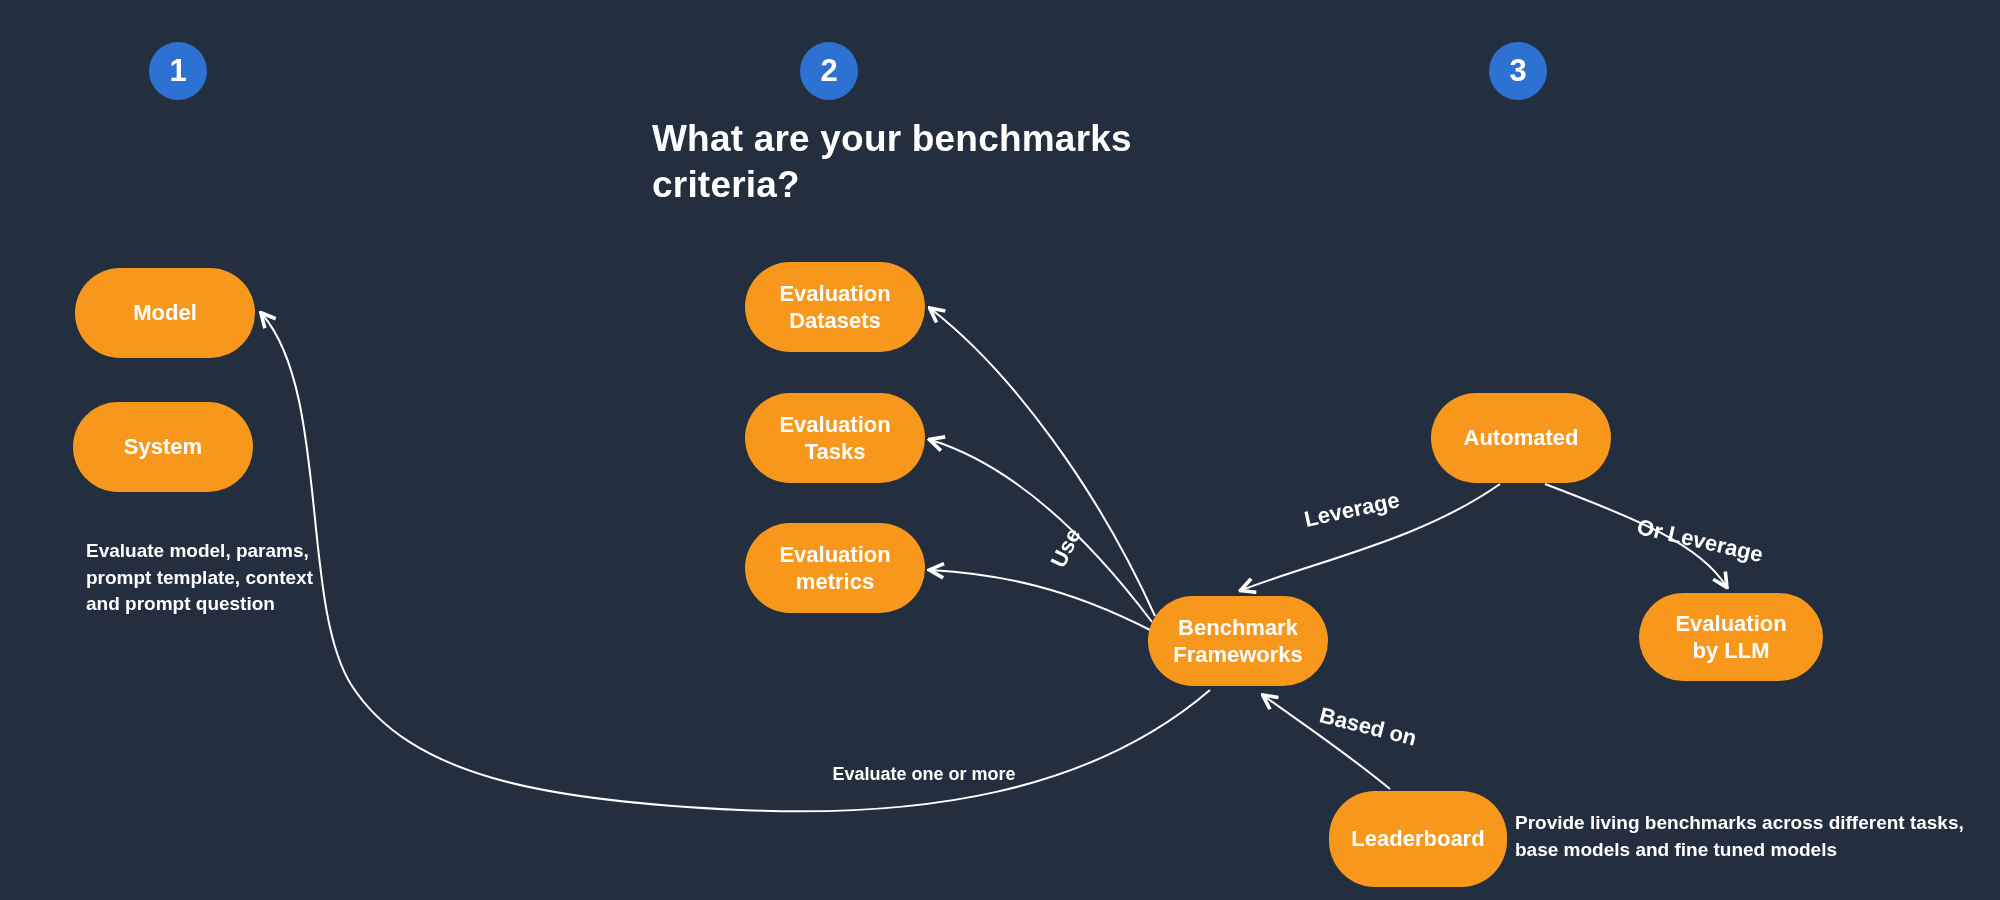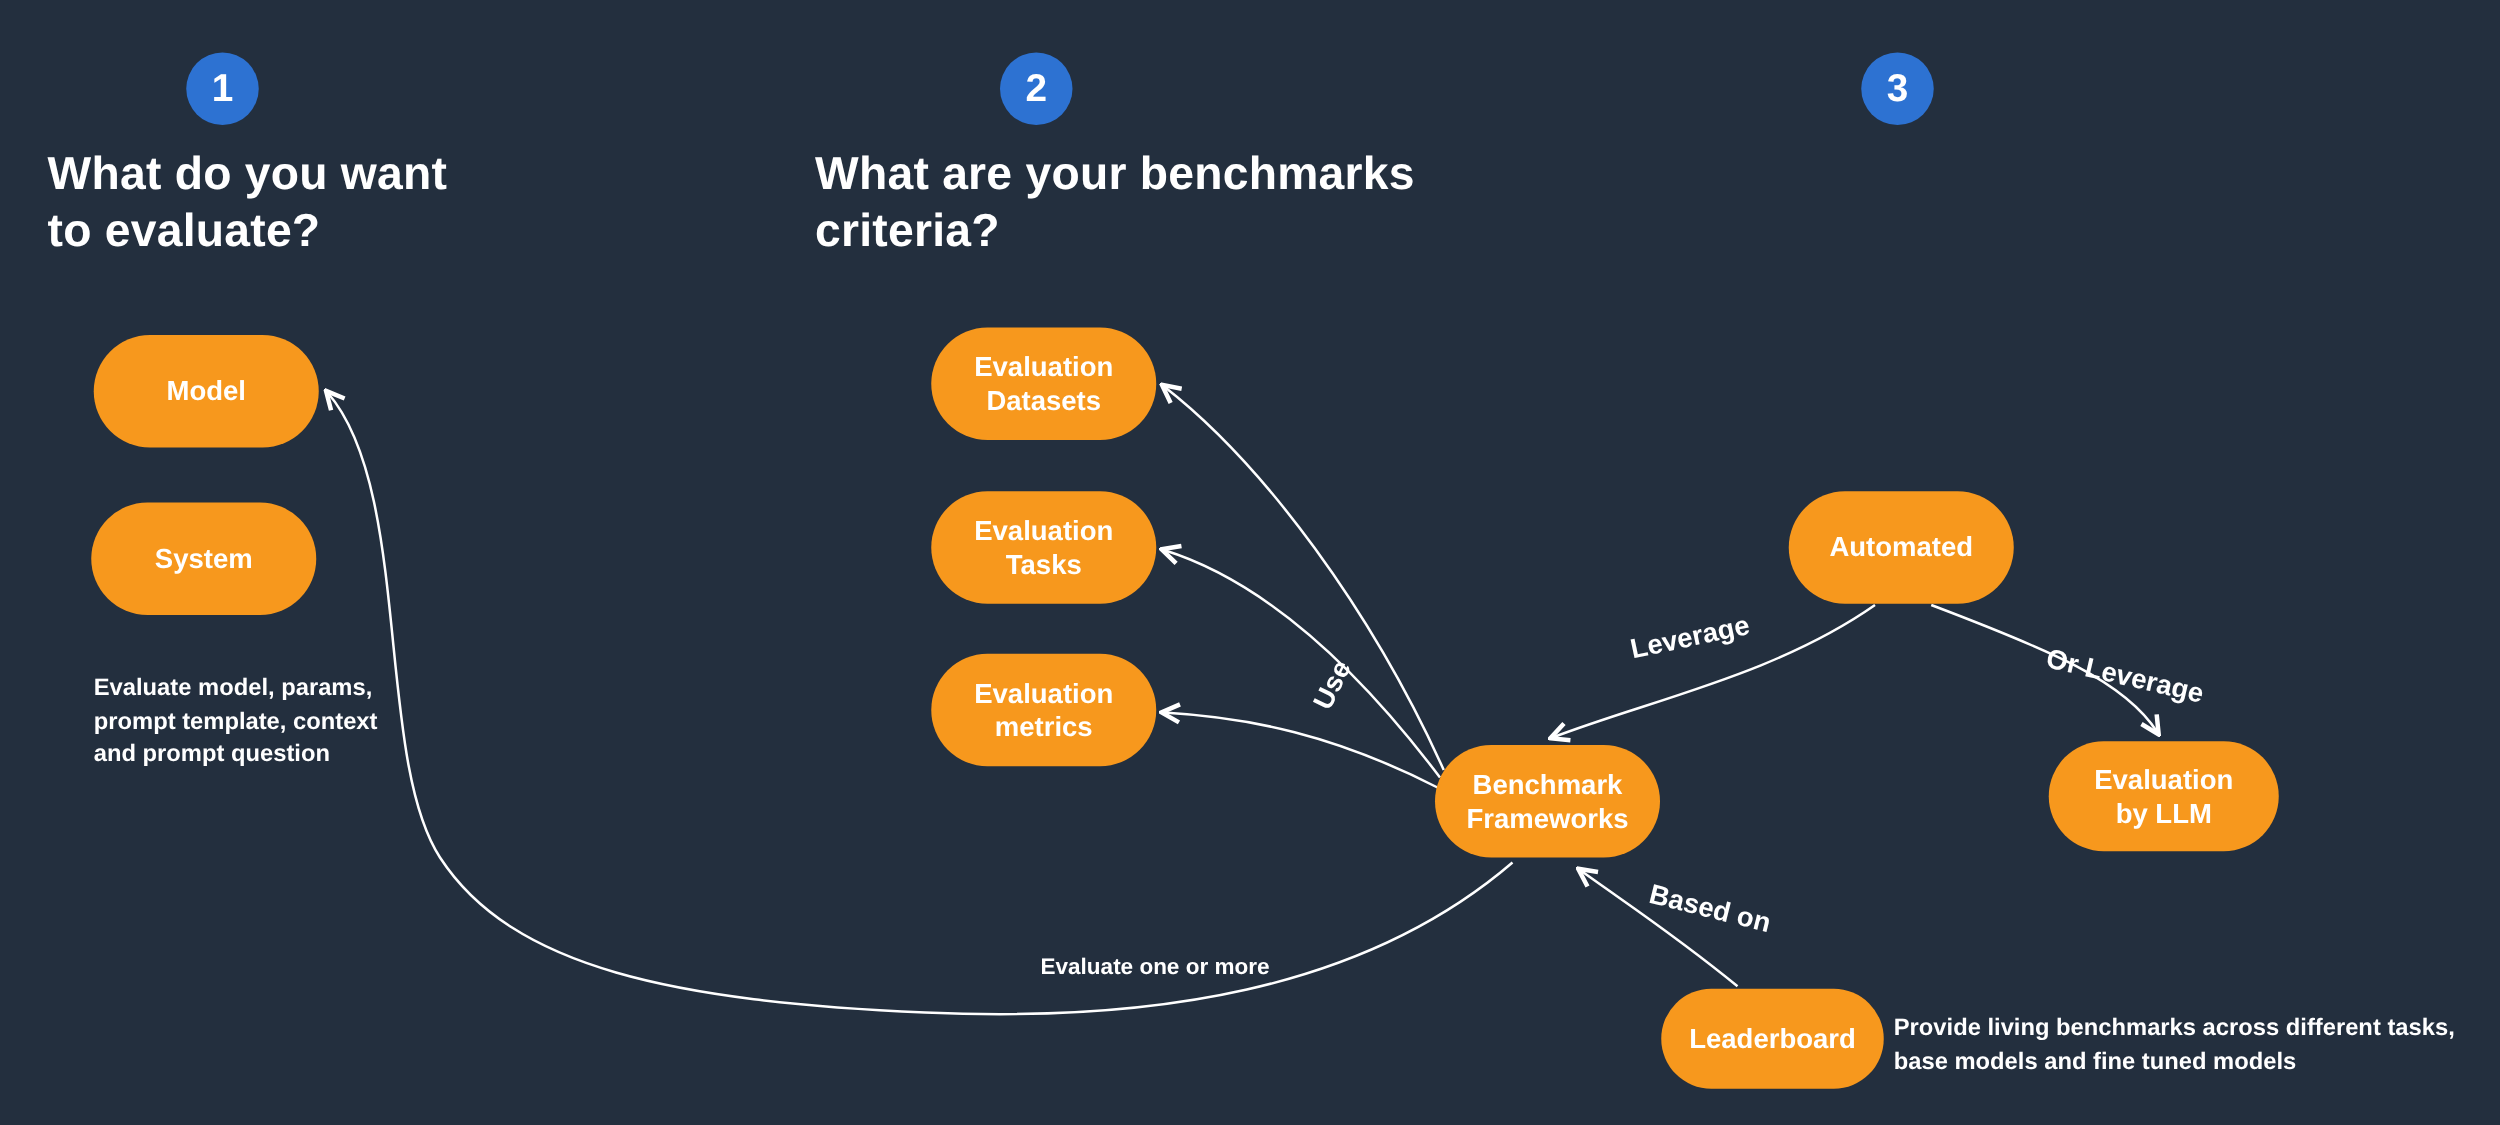--- a/index.html
+++ b/index.html
@@ -62,53 +62,51 @@
     <path d="M 1150 630 C 1068 588, 1000 574, 931 570" marker-end="url(#arrowhead)"></path>
     <path d="M 1500 484 C 1420 540, 1320 560, 1242 590" marker-end="url(#arrowhead)"></path>
     <path d="M 1545 484 C 1640 520, 1700 545, 1726 586" marker-end="url(#arrowhead)"></path>
     <path d="M 1390 789 C 1340 748, 1300 722, 1264 696" marker-end="url(#arrowhead)"></path>
     <path d="M 1210 690 C 1090 793, 920 818, 740 810 C 540 801, 410 775, 352 686 C 300 606, 330 392, 262 314" marker-end="url(#arrowhead)"></path>
   </svg>
 
   <div class="badge" style="left:149px;top:42px;">
     <span>1</span>
   </div>
-  <div class="heading" style="left:38px;top:116px;">What do you want
-to evaluate?</div>
 
   <div class="badge" style="left:800px;top:42px;">
     <span>2</span>
   </div>
   <div class="heading" style="left:652px;top:116px;">What are your benchmarks
 criteria?</div>
 
   <div class="badge" style="left:1489px;top:42px;">
     <span>3</span>
   </div>
 
   <div class="pill" style="left:75px;top:268px;">Model</div>
   <div class="pill" style="left:73px;top:402px;">System</div>
-  <div class="note" style="left:75px;top:538px;">Evaluate model, params,
+  <div class="note" style="left:86px;top:538px;">Evaluate model, params,
 prompt template, context
 and prompt question</div>
 
   <div class="pill" style="left:745px;top:262px;">Evaluation
 Datasets</div>
   <div class="pill" style="left:745px;top:393px;">Evaluation
 Tasks</div>
   <div class="pill" style="left:745px;top:523px;">Evaluation
 metrics</div>
 
   <div class="pill" style="left:1431px;top:393px;text-align:right;">Automated</div>
   <div class="pill" style="left:1639px;top:593px;width:184px;height:88px;">Evaluation
 by LLM</div>
 
   <div class="pill" style="left:1148px;top:596px;">Benchmark
 Frameworks</div>
-  <div class="pill" style="left:1329px;top:791px;width:178px;height:80px;">Leaderboard</div>
+  <div class="pill" style="left:1329px;top:791px;width:178px;height:96px;">Leaderboard</div>
   <div class="note" style="left:1515px;top:810px;">Provide living benchmarks across different tasks,
 base models and fine tuned models</div>
 
   <div class="edge-label" style="left:1066px;top:548px;--rot:-64deg;">Use</div>
   <div class="edge-label" style="left:1352px;top:510px;--rot:-12deg;">Leverage</div>
   <div class="edge-label" style="left:1700px;top:541px;--rot:13deg;">Or Leverage</div>
   <div class="edge-label" style="left:1368px;top:727px;--rot:14deg;">Based on</div>
   <div class="edge-label" style="left:924px;top:774px;font-size:18px;">Evaluate one or more</div>
 
 </div>

